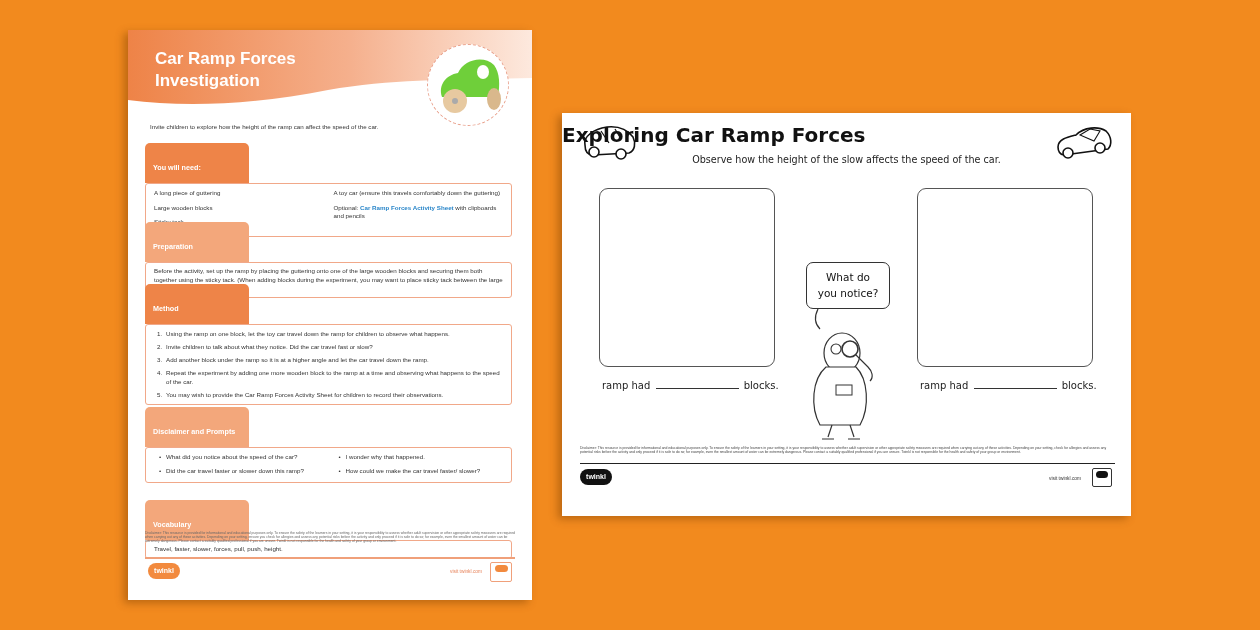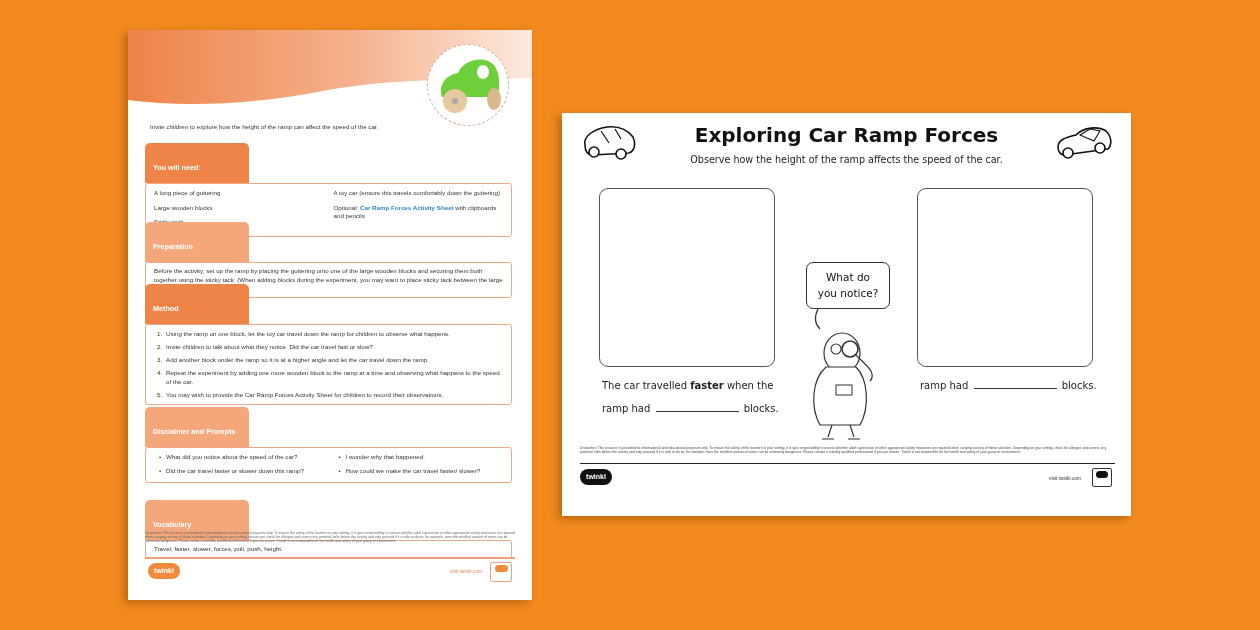--- a/index.html
+++ b/index.html
@@ -60,21 +60,21 @@
   }
   .badge::before { content: ""; position: absolute; left: 4px; top: 2px; width: 13px; height: 7px; background: #f28a3e; border-radius: 4px; }
 
   
   .page-right {
     position: absolute; left: 562px; top: 113px; width: 569px; height: 403px;
     background: #fff; box-shadow: -4px 3px 8px rgba(120,60,0,0.45);
   }
   .car-icon { position: absolute; }
   .r-title {
-    position: absolute; left: 0; top: 10px; width: 569px; text-align: center;
+    position: absolute; left: 0; top: 10px; width: 569px; text-align: left;
     font-family: "DejaVu Sans", sans-serif; font-weight: bold; font-size: 20px; color: #111;
   }
   .r-sub {
     position: absolute; left: 0; top: 41px; width: 569px; text-align: center;
     font-family: "DejaVu Sans", sans-serif; font-size: 9.6px; color: #222;
   }
   .draw-box {
     position: absolute; top: 75px; width: 176px; height: 179px;
     border: 1.2px solid #555; border-radius: 9px;
   }
@@ -110,20 +110,24 @@
     <svg width="404" height="90" viewBox="0 0 404 90">
       <defs>
         <linearGradient id="hg" x1="0" x2="1" y1="0" y2="0">
           <stop offset="0" stop-color="#ee8347"></stop>
           <stop offset="0.55" stop-color="#f5b08d"></stop>
           <stop offset="1" stop-color="#fde9de"></stop>
         </linearGradient>
       </defs>
       <path d="M0 0 H404 V48 C330 50 270 48 200 60 C130 74 60 78 0 70 Z" fill="url(#hg)"></path>
     </svg>
+    <div class="hero-title">
+      <div>Car Ramp Forces</div>
+      <div>Investigation</div>
+    </div>
     <div class="hero-photo">
       <svg width="80" height="80" viewBox="0 0 80 80">
         <path d="M14 52 C10 40 18 30 30 28 C36 14 56 10 66 20 C72 28 72 40 70 52 Z" fill="#6fcf3a"></path>
         <ellipse cx="55" cy="27" rx="6" ry="7" fill="#fff"></ellipse>
         <circle cx="27" cy="56" r="12" fill="#e7c9a0"></circle>
         <circle cx="27" cy="56" r="3" fill="#aaa"></circle>
         <ellipse cx="66" cy="54" rx="7" ry="11" fill="#d9b88c"></ellipse>
       </svg>
     </div>
   </div>
@@ -221,27 +225,26 @@
     <circle cx="42" cy="31" r="5" fill="#fff" stroke="#111" stroke-width="1.6"></circle>
   </svg>
   <svg class="car-icon" style="left:492px;top:10px;" width="60" height="40" viewBox="0 0 60 40">
     <path d="M4 24 C4 16 14 14 22 12 C30 4 44 3 52 8 C58 14 58 22 54 26 L10 32 C6 32 4 28 4 24 Z" fill="none" stroke="#111" stroke-width="1.6"></path>
     <path d="M26 12 L36 6 L46 8 L40 18 Z" fill="none" stroke="#111" stroke-width="1.1"></path>
     <circle cx="14" cy="30" r="5" fill="#fff" stroke="#111" stroke-width="1.6"></circle>
     <circle cx="46" cy="25" r="5" fill="#fff" stroke="#111" stroke-width="1.6"></circle>
   </svg>
 
   <div class="r-title">Exploring Car Ramp Forces</div>
-  <div class="r-sub">Observe how the height of the ramp affects the speed of the car.</div>
+  <div class="r-sub">Observe how the height of the slow affects the speed of the car.</div>
 
   <div class="draw-box" style="left:37px;"></div>
   <div class="draw-box" style="left:355px;"></div>
 
   <div class="sentence" style="left:40px;top:261px;">
-    <div><span>The car travelled </span><b>faster</b><span> when the</span></div>
     <div><span>ramp had</span> <span class="blank"></span> <span>blocks.</span></div>
   </div>
 
   <div class="sentence" style="left:358px;top:261px;">
     <div><span>ramp had</span> <span class="blank"></span> <span>blocks.</span></div>
   </div>
 
   <div class="bubble">
     <div>What do</div>
     <div>you notice?</div>

